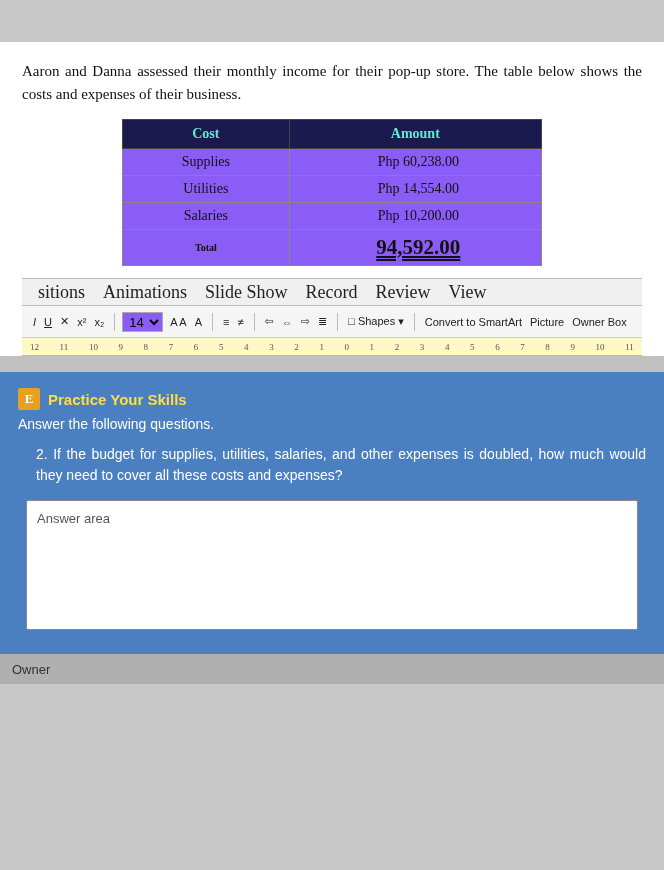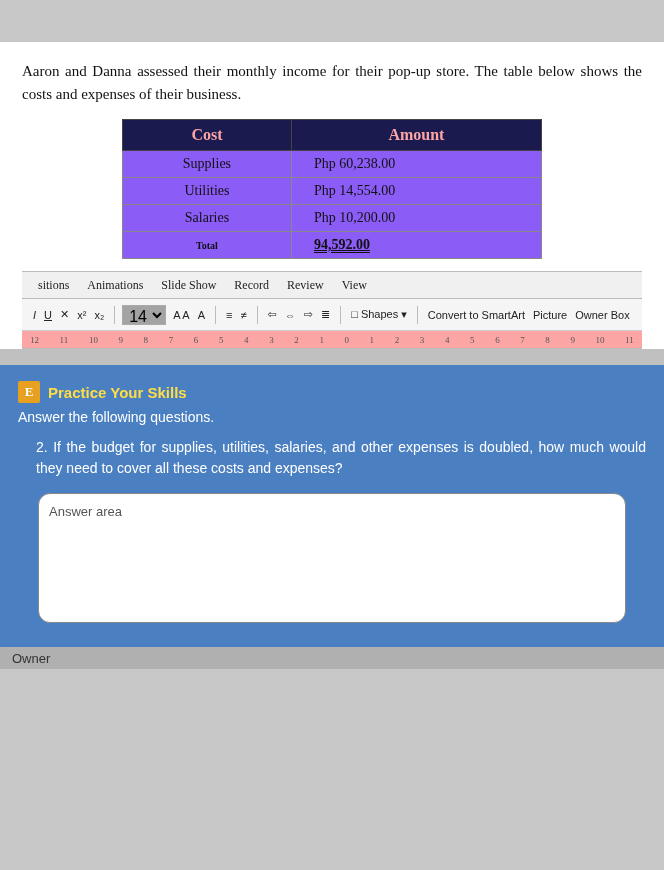--- a/index.html
+++ b/index.html
@@ -33,64 +33,64 @@
       margin-bottom: 0px;
     }
 
     .cost-table {
       border-collapse: collapse;
       width: 420px;
     }
 
     .cost-table th {
       background: #1a1a4e;
-      color: #fca5a5;
+      color: #5eead4;
       text-align: center;
       padding: 6px 16px;
-      font-size: 16px;
+      font-size: 14px;
       font-weight: bold;
       border: 1px solid #444;
     }
 
     .cost-table td {
       border: 1px solid #888;
       padding: 5px 16px;
       font-size: 14px;
       text-align: center;
       background: #8b5cf6;
       color: #111;
     }
 
     .cost-table td.amount-cell {
-      text-align: left;
+      text-align: center;
       padding-left: 22px;
     }
 
     .cost-table tr.total-row td {
       font-weight: bold;
       font-size: 10px;
     }
 
     .cost-table tr.total-row td.amount-cell {
-      font-size: 14px;
+      font-size: 21px;
       font-weight: 900;
       text-decoration: underline;
       text-decoration-style: double;
     }
 
     
     .ribbon-tabs {
       background: #f0f0f0;
       border-top: 1px solid #bbb;
       border-bottom: 1px solid #bbb;
       display: flex;
       align-items: center;
       padding: 0 8px;
       height: 28px;
-      font-size: 12px;
+      font-size: 18px;
       color: #222;
       gap: 2px;
       margin-top: 12px;
     }
 
     .ribbon-tab {
       padding: 4px 8px;
       cursor: pointer;
       white-space: nowrap;
     }
@@ -107,22 +107,22 @@
 
     .toolbar-group {
       display: flex;
       align-items: center;
       gap: 2px;
       font-size: 12px;
     }
 
     .toolbar-select {
       border: 1px solid #aaa;
-      background: #a3a3a3;
-      font-size: 16px;
+      background: #8b5cf6;
+      font-size: 13px;
       padding: 1px 2px;
       height: 20px;
     }
 
     .toolbar-btn {
       background: transparent;
       border: none;
       cursor: pointer;
       font-size: 11px;
       padding: 1px 3px;
@@ -130,21 +130,21 @@
     }
 
     .toolbar-separator {
       width: 1px;
       height: 18px;
       background: #bbb;
       margin: 0 3px;
     }
 
     .ruler-bar {
-      background: #fca5a5;
+      background: #fef9c3;
       border-bottom: 1px solid #bbb;
       height: 18px;
       display: flex;
       align-items: center;
       padding: 0 8px;
       font-size: 9px;
       color: #666;
       overflow: hidden;
     }
 
@@ -203,36 +203,36 @@
       line-height: 1.5;
       text-align: justify;
       margin-left: 18px;
       margin-bottom: 14px;
       font-family: Arial, sans-serif;
     }
 
     .answer-box {
       background: white;
       border: 1px solid #888;
-      border-radius: 12px;
+      border-radius: 2px;
       min-height: 130px;
       padding: 8px 10px;
-      margin: 0 20px;
+      margin: 0 8px;
     }
 
     .answer-label {
       font-size: 13px;
       color: #555;
       font-family: Arial, sans-serif;
     }
 
     
     .bottom-strip {
       background: #b0b0b0;
-      height: 22px;
+      height: 30px;
       display: flex;
       align-items: center;
       padding: 0 12px;
     }
   </style>
 </head>
 <body>
 
 <div class="document-area">
   <p class="doc-text">Aaron and Danna assessed their monthly income for their pop-up store. The table below shows the costs and expenses of their business.</p>

